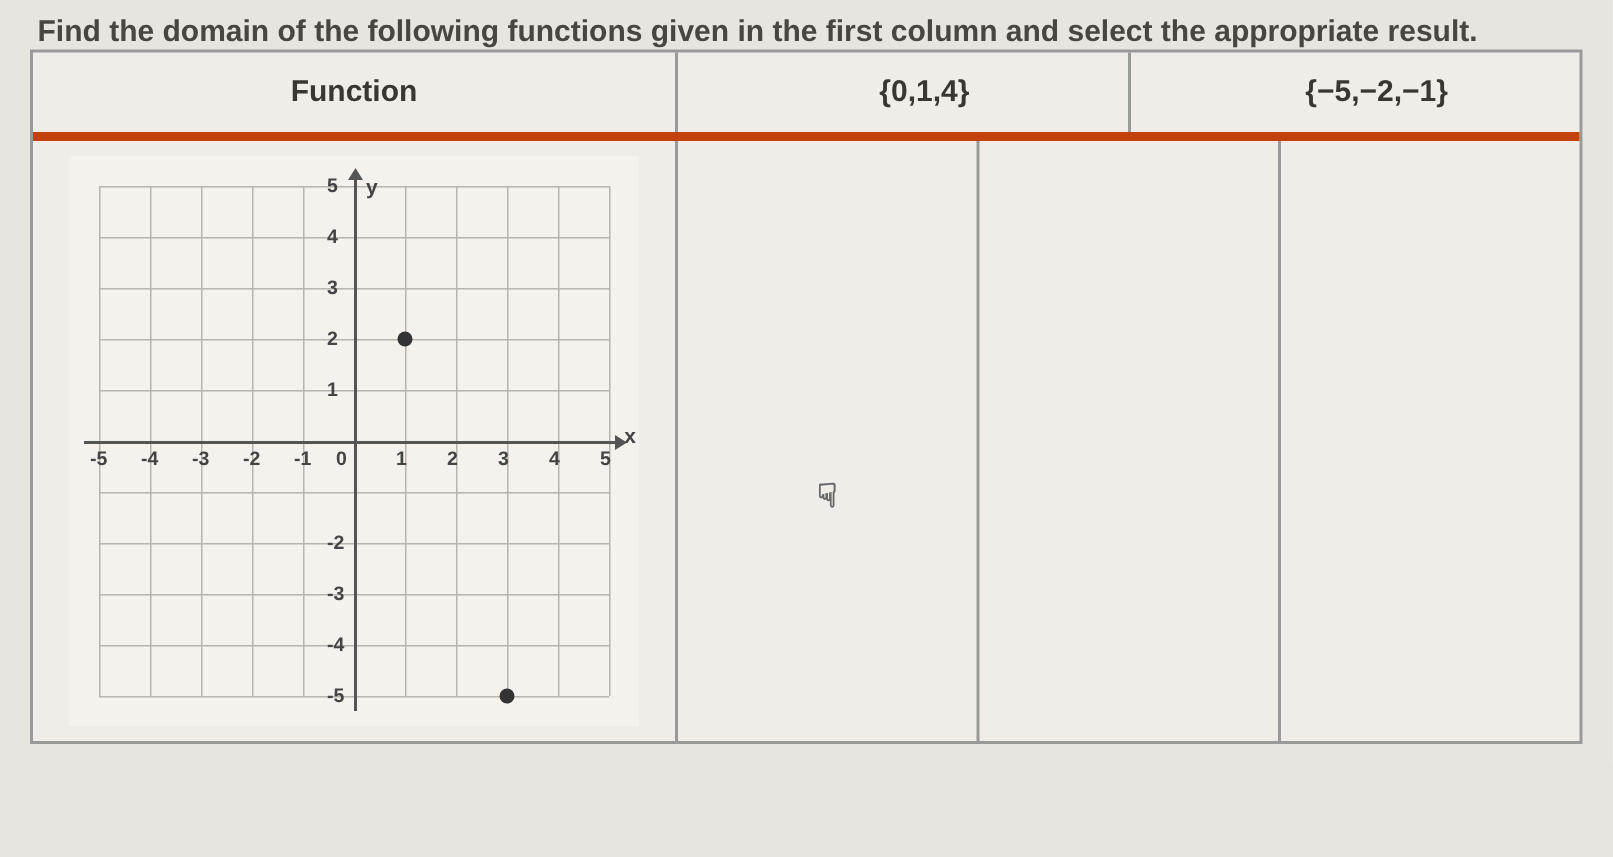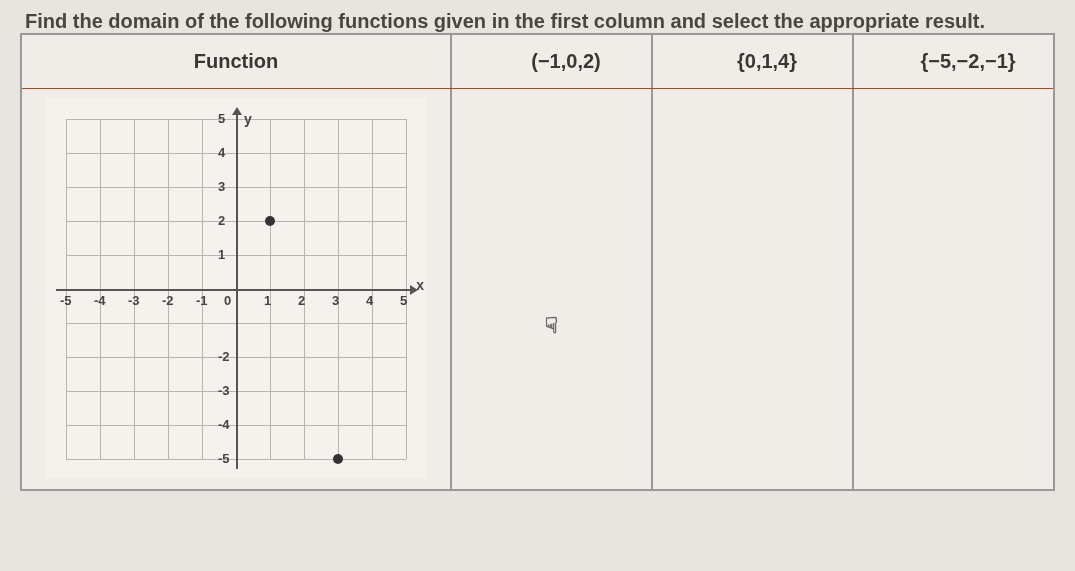--- a/index.html
+++ b/index.html
@@ -23,21 +23,21 @@
     }
     .table-container {
       border: 2px solid #999;
       background: #f0ede8;
       display: flex;
       flex-direction: column;
       width: 100%;
     }
     .table-header {
       display: flex;
-      border-bottom: 1px solid #c2410c;
+      border-bottom: 6px solid #c2410c;
       gap: 29px;
     }
     .table-body {
       display: flex;
       min-height: 400px;
     }
     .col-function {
       width: 430px;
       border-right: 2px solid #999;
       display: flex;
@@ -150,21 +150,20 @@
     }
   </style>
 </head>
 <body>
 
 <div class="instruction">Find the domain of the following functions given in the first column and select the appropriate result.</div>
 
 <div class="table-container">
   <div class="table-header">
     <div class="col-function header-cell">Function</div>
-    <div class="col-answer header-cell">(−1,0,2)</div>
     <div class="col-answer header-cell">{0,1,4}</div>
     <div class="col-answer header-cell">{−5,−2,−1}</div>
   </div>
   <div class="table-body">
     <div class="col-function">
       <div class="graph-container">
         <div id="grid-container">
             <div class="grid-line-v" style="left: 20px;"></div>
             <div class="grid-line-v" style="left: 54px;"></div>
             <div class="grid-line-v" style="left: 88px;"></div>

